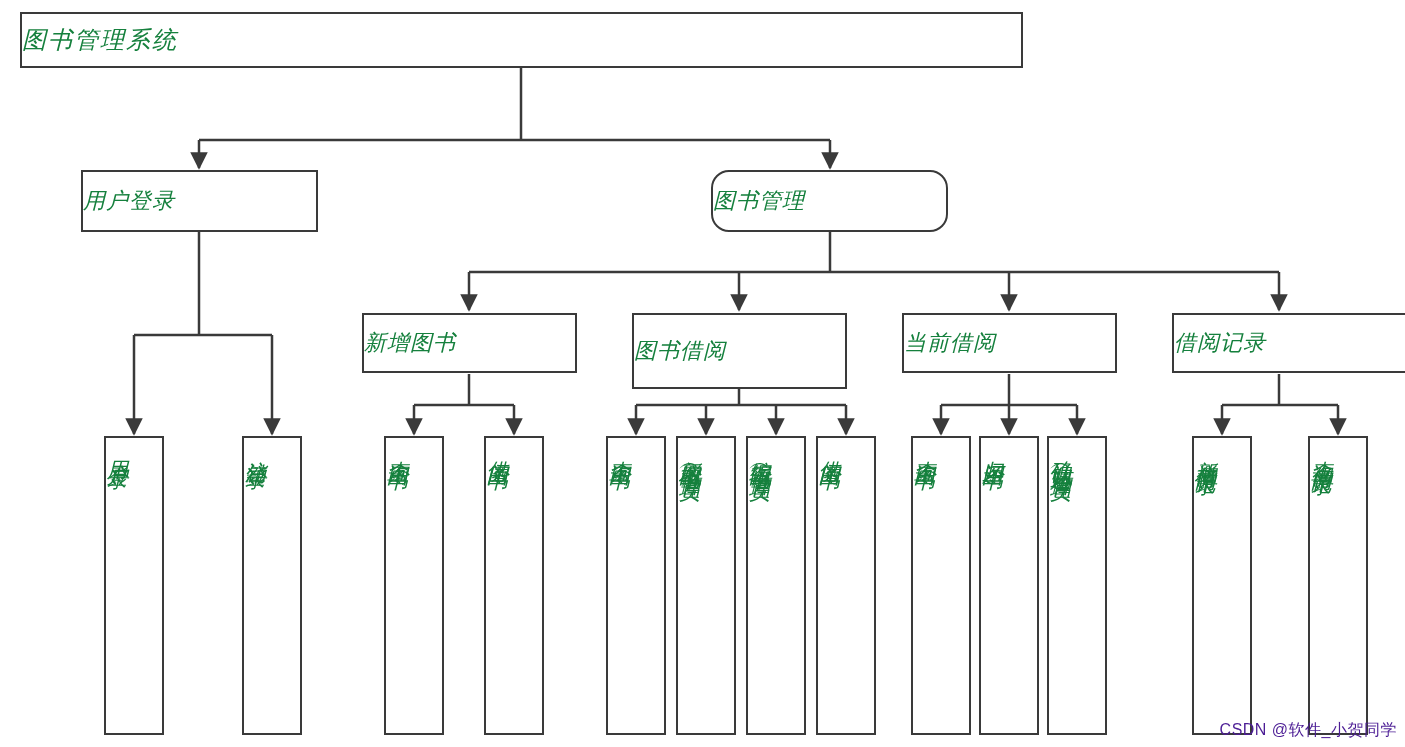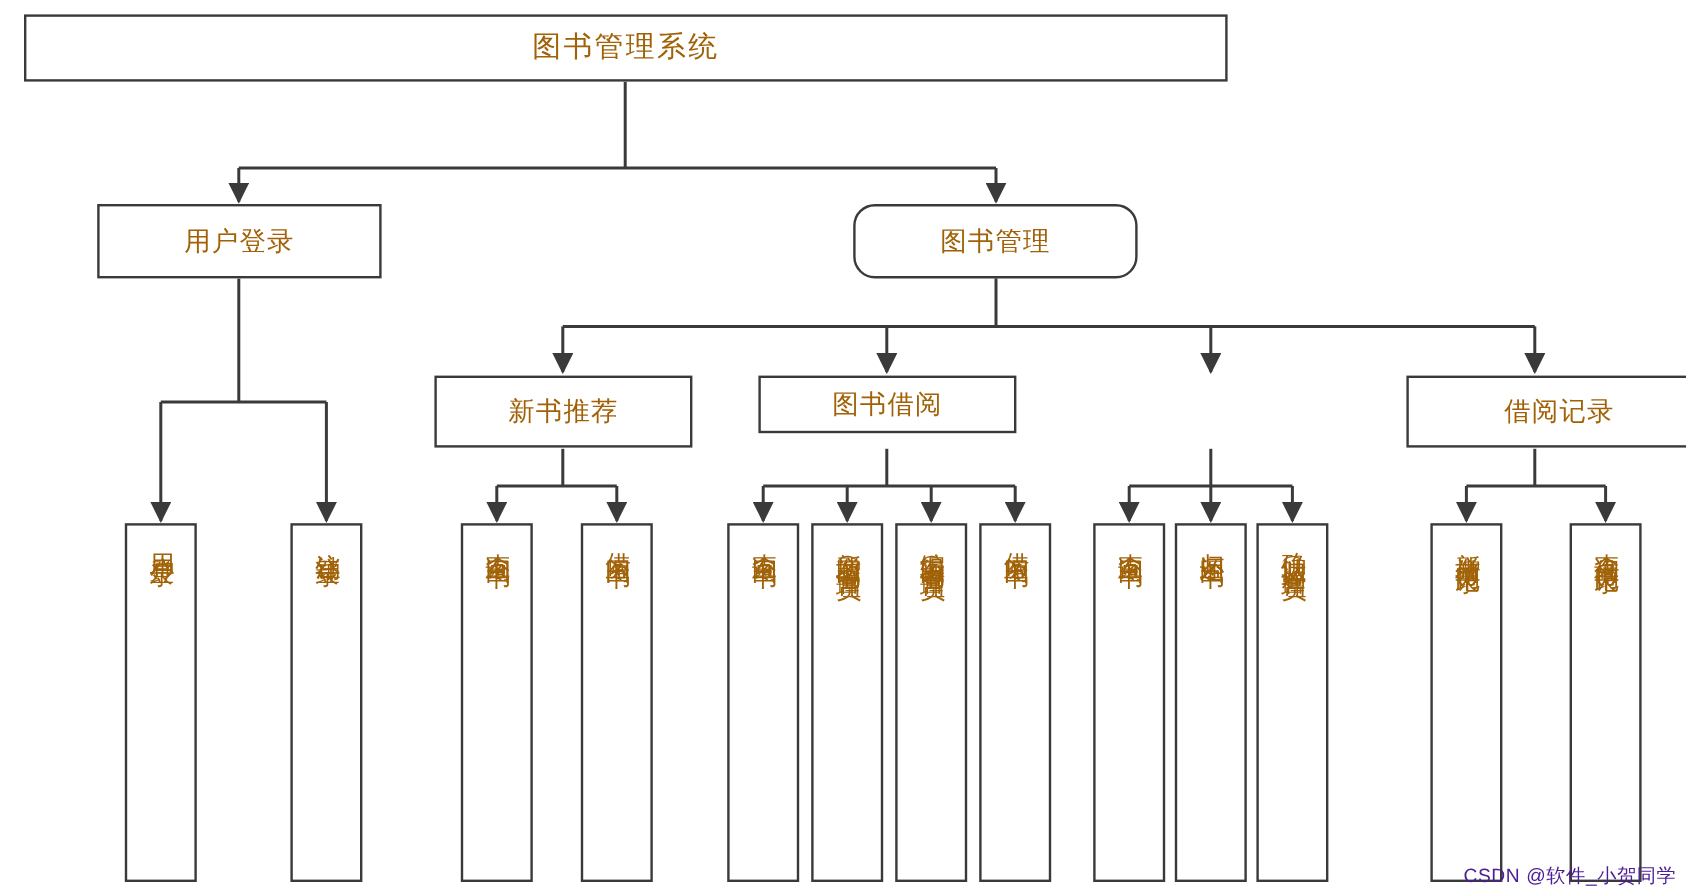--- a/index.html
+++ b/index.html
@@ -23,23 +23,24 @@
     pointer-events:none;
   }
   
   .node{
     position:absolute;
     box-sizing:border-box;
     background:#ffffff;
     border:2px solid #3a3a3a;
     display:flex;
     align-items:center;
-    justify-content:center;
-    color:#a16207;
+    justify-content:flex-start;
+    color:#15803d;
     overflow:hidden;
+    font-style:italic;
   }
   .node.root{
     border-width:2px;
   }
   .node .lbl{
     display:block;
     text-align:center;
     line-height:1.18;
     letter-spacing:1px;
     white-space:nowrap;
@@ -141,27 +142,30 @@
 
   <div class="node h" style="left:81px;top:170px;width:237px;height:62px;">
     <span class="lbl">用户登录</span>
   </div>
 
   <div class="node h" style="left:711px;top:170px;width:237px;height:62px;border-radius:18px;">
     <span class="lbl">图书管理</span>
   </div>
 
   <div class="node h" style="left:362px;top:313px;width:215px;height:60px;">
-    <span class="lbl">新书推荐</span>
-  </div>
-
-  <div class="node h" style="left:632px;top:313px;width:215px;height:48px;">
+    <span class="lbl">新增图书</span>
+  </div>
+
+  <div class="node h" style="left:632px;top:313px;width:215px;height:76px;">
     <span class="lbl">图书借阅</span>
   </div>
 
+  <div class="node h" style="left:902px;top:313px;width:215px;height:60px;">
+    <span class="lbl">当前借阅</span>
+  </div>
 
   <div class="node h" style="left:1172px;top:313px;width:255px;height:60px;">
     <span class="lbl">借阅记录</span>
   </div>
 
   <div class="node v" style="left:104px;top:436px;width:60px;height:299px;">
     <span class="lbl">用户登录</span>
   </div>
 
   <div class="node v" style="left:242px;top:436px;width:60px;height:299px;">

